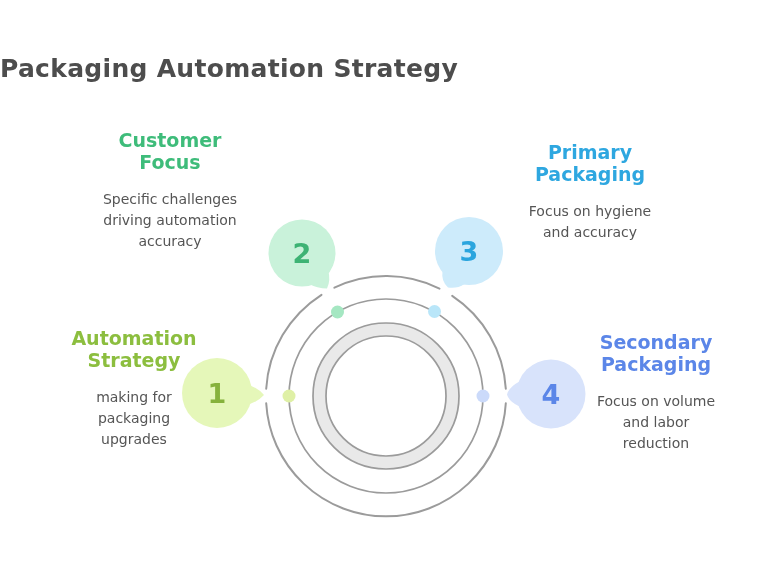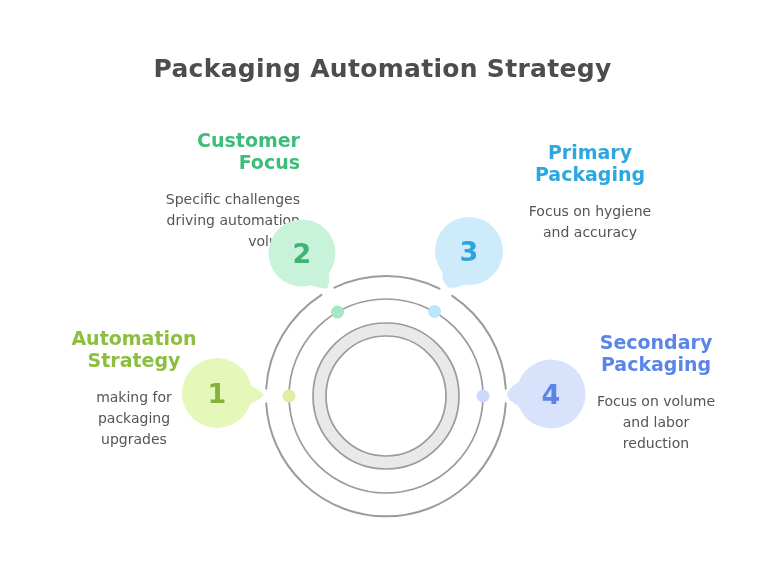--- a/index.html
+++ b/index.html
@@ -1,45 +1,45 @@
 <!DOCTYPE html>
 <html><head>
 <meta charset="utf-8">
 <style>
   html,body{margin:0;padding:0;background:#ffffff;}
   .frame{position:relative;width:769px;height:576px;background:#ffffff;overflow:hidden;
          font-family:"DejaVu Sans","Liberation Sans",sans-serif;}
-  .title{position:absolute;left:0;right:4px;top:54px;text-align:center;
+  .title{position:absolute;left:0;right:4px;top:54px;text-align:left;
          font-size:25px;font-weight:bold;letter-spacing:.3px;}
   .node-label{position:absolute;text-align:center;}
   .node-heading{font-weight:bold;font-size:19px;line-height:22px;}
   .node-desc{font-size:14px;line-height:21px;color:#555555;margin-top:16px;}
   .node-desc div{white-space:nowrap;}
   svg{position:absolute;left:0;top:0;}
   .orbit{fill:none;stroke:#9b9b9b;stroke-width:2;stroke-linecap:round;}
   .orbit-thin{fill:none;stroke:#9b9b9b;stroke-width:1.7;}
   .bubble-num{font-family:"DejaVu Sans","Liberation Sans",sans-serif;
               font-size:27px;font-weight:bold;text-anchor:middle;}
 </style>
 </head>
 <body>
 
 <div class="frame">
 
   <div class="title" style="color: rgb(77, 77, 77);">Packaging Automation Strategy</div>
 
-  <div class="node-label" style="left:80px;top:129px;width:220px;text-align:right;">
+  <div class="node-label" style="left:60px;top:129px;width:220px;">
     <div class="node-heading" style="color: rgb(62, 188, 122);">
       <div>Customer</div>
       <div>Focus</div>
     </div>
     <div class="node-desc">
       <div>Specific challenges</div>
       <div>driving automation</div>
-      <div>volume</div>
+      <div>accuracy</div>
     </div>
   </div>
 
   <div class="node-label" style="left:480px;top:141px;width:220px;">
     <div class="node-heading" style="color: rgb(46, 167, 224);">
       <div>Primary</div>
       <div>Packaging</div>
     </div>
     <div class="node-desc">
       <div>Focus on hygiene</div>

